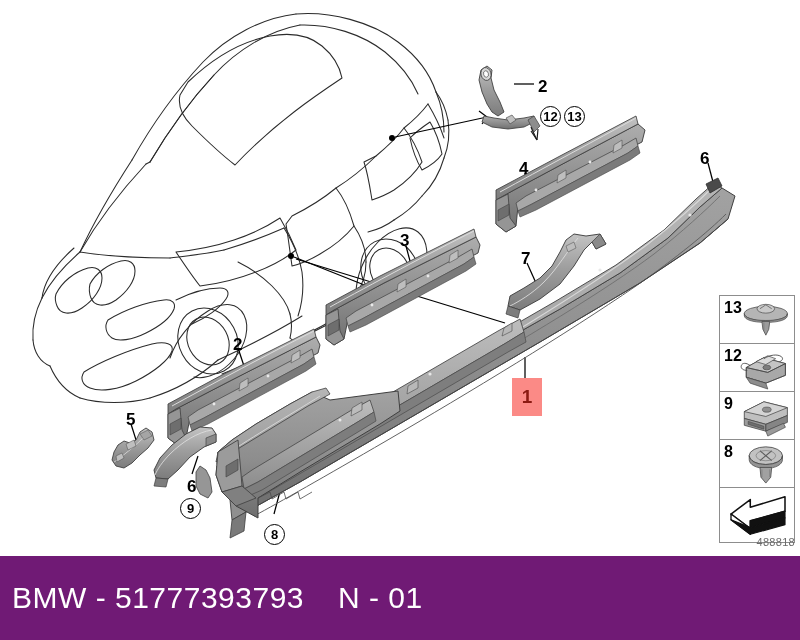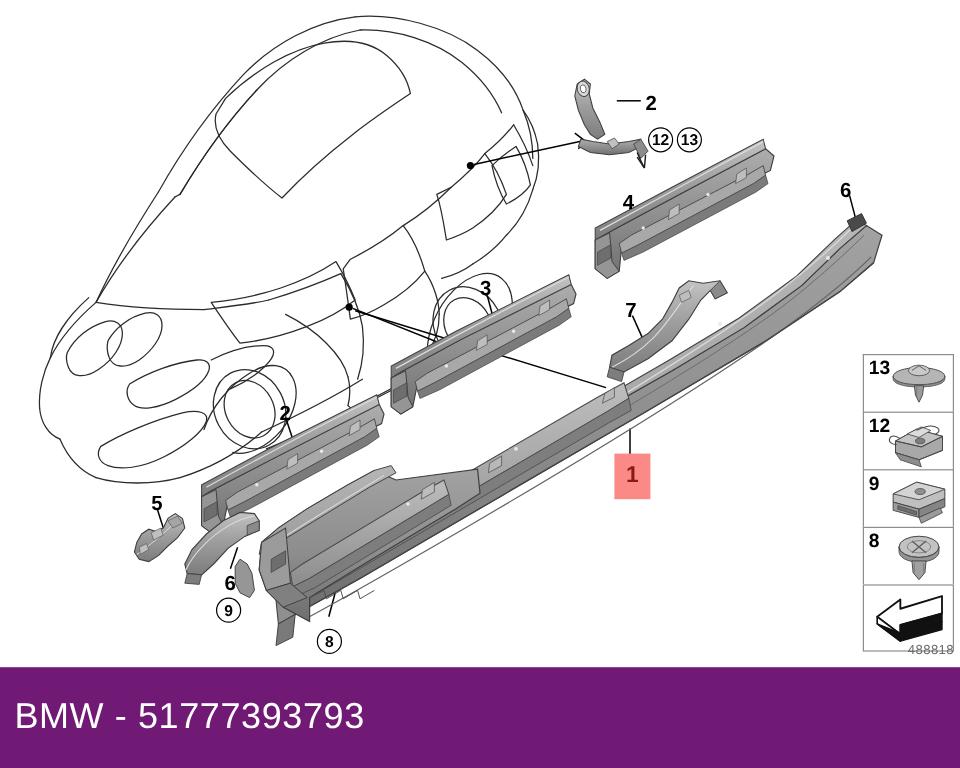--- a/index.html
+++ b/index.html
@@ -569,16 +569,17 @@
       </div>
     </div>
 
     <div id="diagram-id">488818</div>
 
   </div>
 
   <div id="footer">
     <div id="footer-inner">
       <span id="footer-partno">BMW - 51777393793</span>
+      <span id="footer-section">N - 01</span>
     </div>
   </div>
 
 </div>
 
 </body></html>

